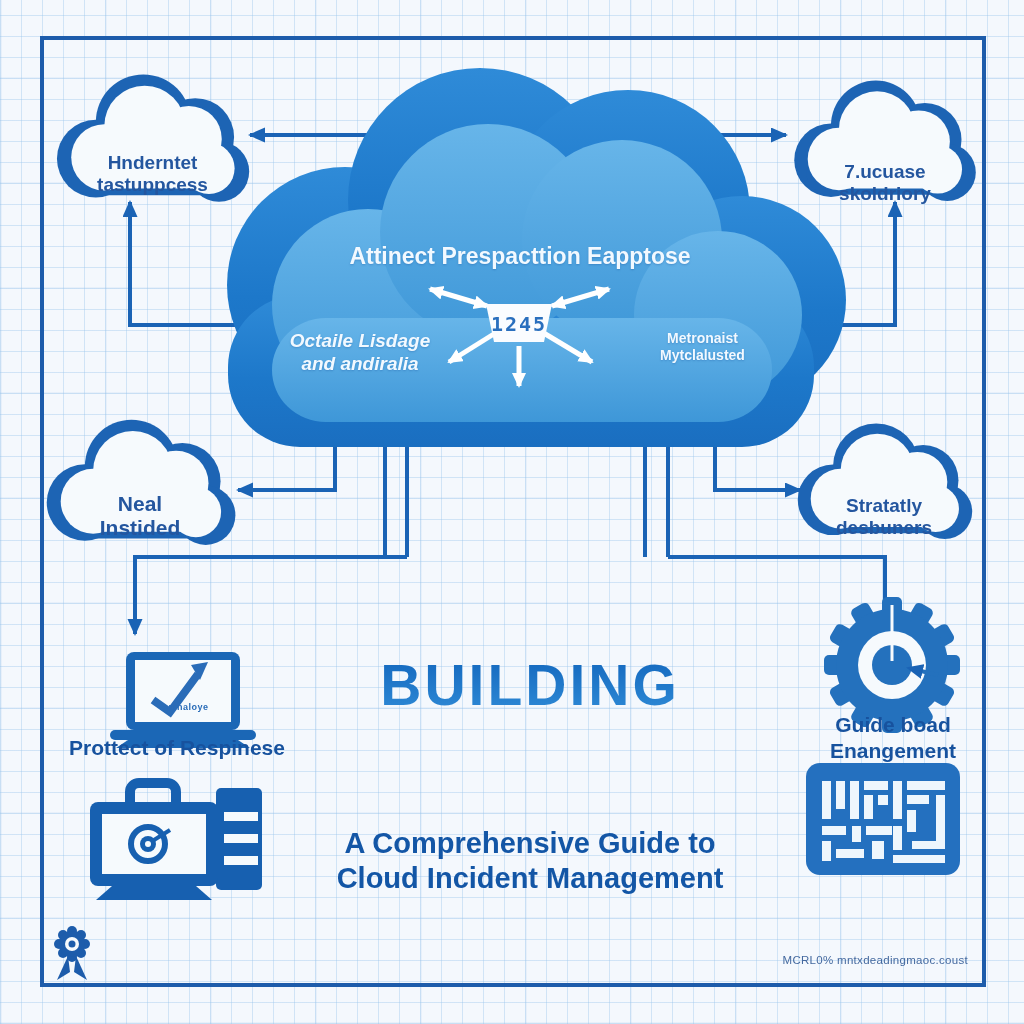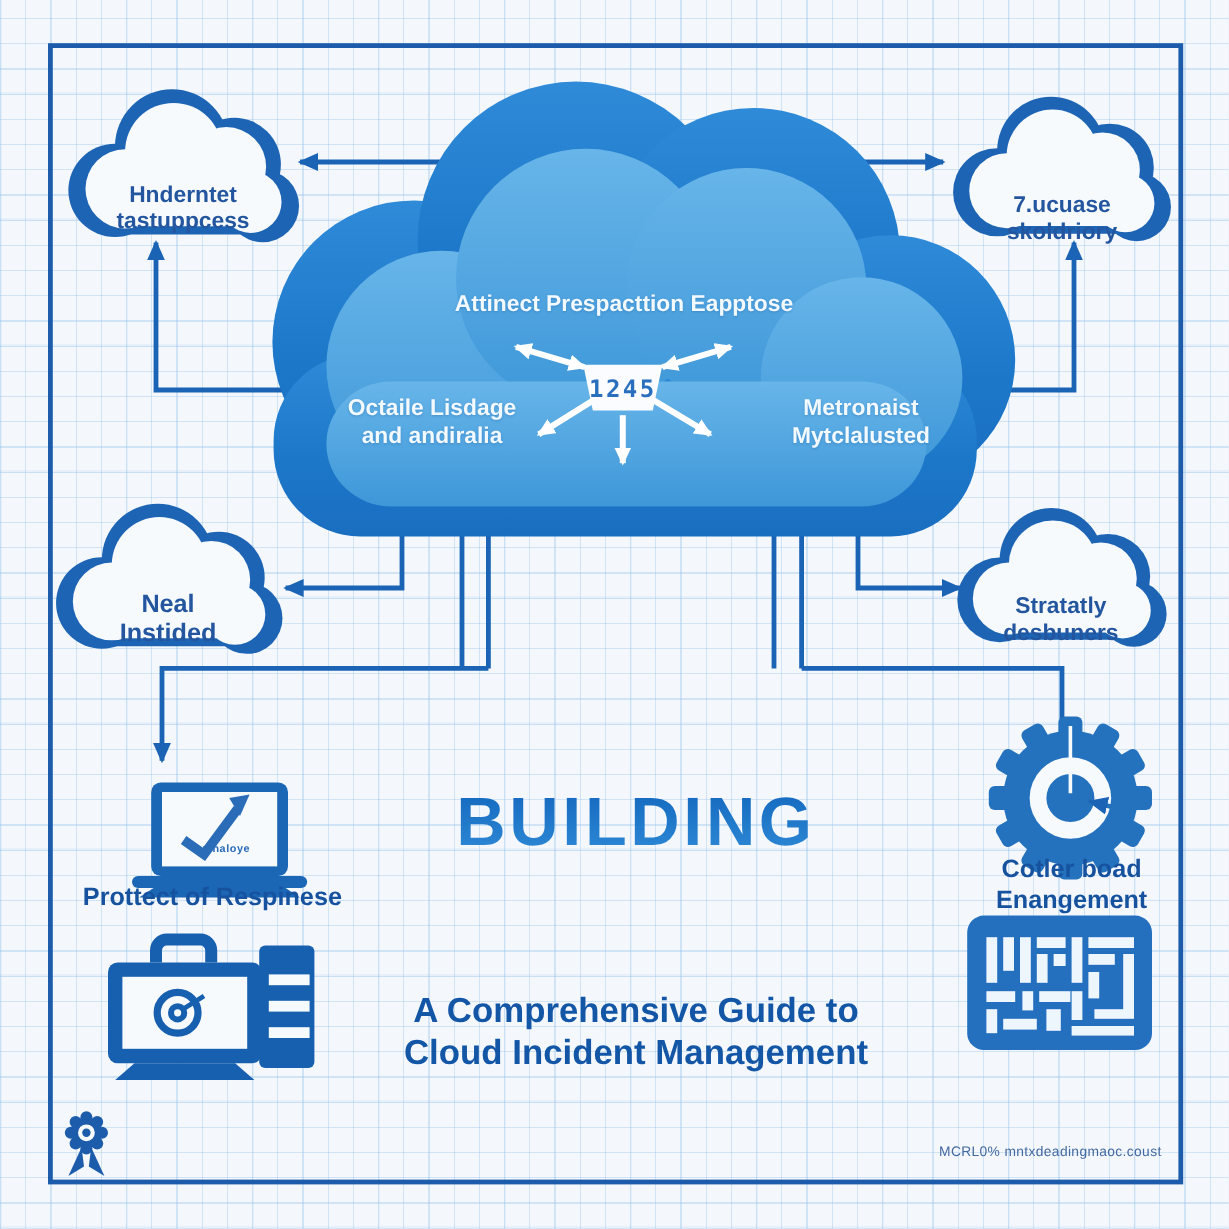--- a/index.html
+++ b/index.html
@@ -275,46 +275,46 @@
   <div class="txt cloud-label" style="left:70px;top:467px;width:140px;font-size:21px;">
     <div>Neal</div>
     <div>Instided</div>
   </div>
 
   <div class="txt cloud-label" style="left:808px;top:470px;width:152px;font-size:19px;">
     <div>Stratatly</div>
     <div>desbuners</div>
   </div>
 
-  <div class="txt on-cloud" style="left:330px;top:243px;width:380px;font-size:19px;">Attinect Prespacttion Eapptose</div>
-
-  <div class="txt on-cloud" style="left:270px;top:330px;width:180px;font-size:19px;">
+  <div class="txt on-cloud" style="left:330px;top:243px;width:380px;font-size:23px;">Attinect Prespacttion Eapptose</div>
+
+  <div class="txt on-cloud" style="left:270px;top:330px;width:180px;font-size:19px;font-style:italic;">
     <div>Octaile Lisdage</div>
     <div>and andiralia</div>
   </div>
 
-  <div class="txt on-cloud" style="left:630px;top:330px;width:175px;font-size:19px;">
+  <div class="txt on-cloud" style="left:615px;top:330px;width:175px;font-size:14px;">
     <div>Metronaist</div>
     <div>Mytclalusted</div>
   </div>
 
   <div class="txt box-value" style="left:486px;top:312px;width:66px;font-size:20px;">1245</div>
 
   <div class="txt title1" style="left:255px;top:657px;width:550px;">BUILDING</div>
 
 
   <div class="txt subtitle" style="left:280px;top:826px;width:500px;">
     <div>A Comprehensive Guide to</div>
     <div>Cloud Incident Management</div>
   </div>
 
   <div class="txt tiny" style="left:138px;top:702px;width:95px;">omnaloye</div>
 
   <div class="txt item-label" style="left:52px;top:735px;width:250px;">Prottect of Respinese</div>
 
   <div class="txt item-label" style="left:818px;top:712px;width:150px;">
-    <div>Cotler boad</div>
+    <div>Guide boad</div>
     <div>Enangement</div>
   </div>
 
   <div class="txt credit" style="left:740px;top:954px;width:228px;">MCRL0% mntxdeadingmaoc.coust</div>
 
 </div>
 
 </body></html>

